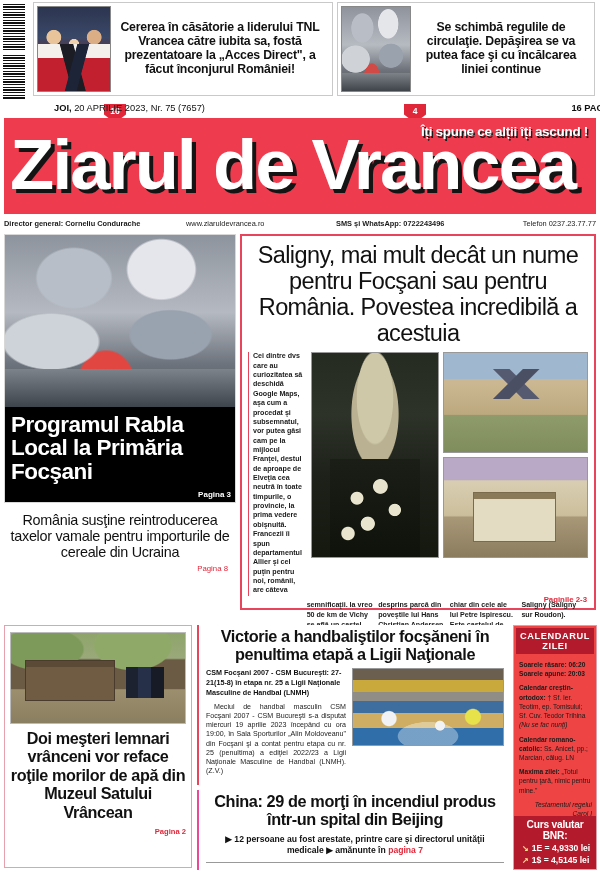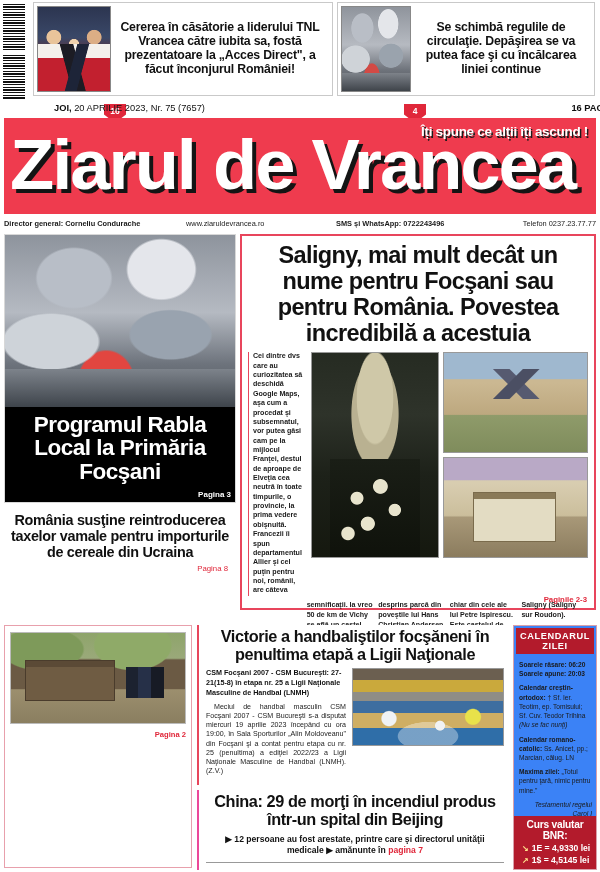--- a/index.html
+++ b/index.html
@@ -132,29 +132,29 @@
   .contactline .c2{ width: 150px; }
   .contactline .c3{ width: 160px; font-weight:bold;}
   .contactline .c4{ flex:1; text-align:right;}
 
   
   .leftcol{ position:absolute; left:4px; top:234px; width:232px; }
   .rabla-box{ width:232px; border:1px solid #d8d8d8;}
   .rabla-photo{ width:100%; height:172px; position:relative; overflow:hidden; }
   .rabla-head{
     background:#000; color:#fff; padding:6px 6px 3px 6px;
-    text-align:center; font-weight:bold; font-size:22.5px; line-height:1.04;
+    font-weight:bold; font-size:22.5px; line-height:1.04;
     letter-spacing:-0.5px; position:relative;
   }
   .rabla-page{
     text-align:right; font-size:8px; font-weight:bold; color:#fff;
     padding:4px 4px 3px 0;
   }
   .ukr-head{
-    margin-top:9px; text-align:center; font-weight:bold;
+    margin-top:9px; text-align:center; font-weight:normal;
     font-size:14.4px; line-height:1.12; color:#111; letter-spacing:-0.3px;
   }
   .ukr-page{ text-align:right; font-size:7.8px; color:#e0273a; font-weight:normal; padding-top:3px; padding-right:8px;}
 
   
   .mill-box{
     position:absolute; left:4px; top:625px; width:188px; height:243px;
     border:1.5px solid #e8a0ac; padding:6px 5px 4px 5px; background:#fff;
   }
   .mill-photo{ width:100%; height:92px; position:relative; overflow:hidden; border:1px solid #bbb;}
@@ -180,21 +180,21 @@
     line-height:1.14; color:#111; letter-spacing:-0.4px;
   }
   .mill-page{ text-align:right; font-size:7.6px; color:#e0273a; font-weight:bold; padding-top:6px;}
 
   
   .saligny{
     position:absolute; left:240px; top:234px; width:356px; height:376px;
     border:2px solid #e8455c; background:#fff; padding:5px 6px 4px 6px;
   }
   .saligny h1{
-    text-align:center; font-weight:bold; font-size:23.5px; line-height:1.1;
+    text-align:center; font-weight:normal; font-size:23.5px; line-height:1.1;
     color:#111; letter-spacing:-0.6px; padding:2px 2px 6px 2px;
   }
   .saligny-body{ display:flex; gap:5px; }
   .sal-text{
     width:58px; font-size:7.1px; line-height:1.32; font-weight:bold; color:#1a1a1a;
     border-left:1.5px solid #e8455c; padding-left:4px;
   }
   .sal-imgs{ flex:1; display:flex; gap:4px; height:206px; }
   .sal-portrait{ width:128px; position:relative; overflow:hidden; border:1px solid #999;}
   .ph-portrait{
@@ -290,21 +290,21 @@
   .china-sub{
     text-align:center; font-size:8.6px; font-weight:bold; line-height:1.3;
     color:#111; padding-top:5px;
   }
   .china-sub .pg{ color:#e0273a; }
   .china-rule{ border-top:1px solid #999; margin-top:6px; }
 
   
   .sidebar{
     position:absolute; left:513px; top:625px; width:84px; height:245px;
-    border:1.5px solid #d9a1ab; background:#3b82f6; padding:0;
+    border:1.5px solid #d9a1ab; background:#ef4444; padding:0;
   }
   .cal-head{
     background:#b31b2c; color:#fff; text-align:center; font-weight:bold;
     font-size:9.2px; letter-spacing:0.6px; padding:3px 0 3px 0; margin:2px;
   }
   .cal-body{ padding:4px 4px 0 5px; font-size:6.6px; line-height:1.4; color:#1a1a1a; }
   .cal-body .b{ font-weight:bold; }
   .cal-body .i{ font-style:italic; }
   .cal-body p{ margin-bottom:5px; }
   .cal-right{ text-align:right; }
@@ -385,20 +385,21 @@
     </div>
 
     <div class="ukr-head">România susţine reintroducerea taxelor vamale pentru importurile de cereale din Ucraina</div>
     <div class="ukr-page">Pagina 8</div>
   </div>
 
   <div class="mill-box">
     <div class="mill-photo">
       <div class="ph-mill"></div>
     </div>
+    <div class="mill-head">Doi meşteri lemnari vrânceni vor reface roţile morilor de apă din Muzeul Satului Vrâncean</div>
     <div class="mill-page">Pagina 2</div>
   </div>
 
   <div class="saligny">
     <h1>Saligny, mai mult decât un nume pentru Focşani sau pentru România. Povestea incredibilă a acestuia</h1>
 
     <div class="saligny-body">
       <div class="sal-text">Cei dintre dvs care au curiozitatea să deschidă Google Maps, aşa cum a procedat şi subsemnatul, vor putea găsi cam pe la mijlocul Franţei, destul de aproape de Elveţia cea neutră în toate timpurile, o provincie, la prima vedere obişnuită. Francezii îi spun departamentul Allier şi cel puţin pentru noi, românii, are câteva</div>
 
       <div class="sal-imgs">

